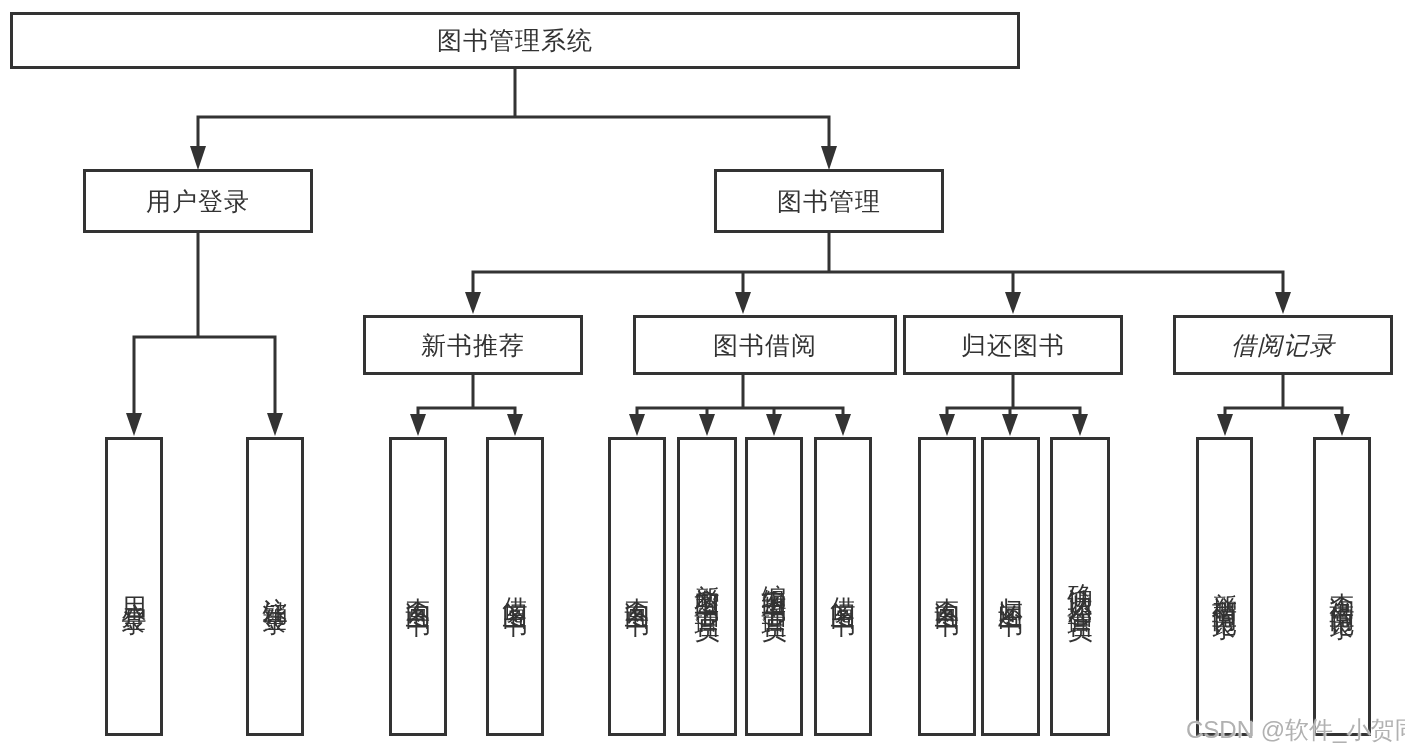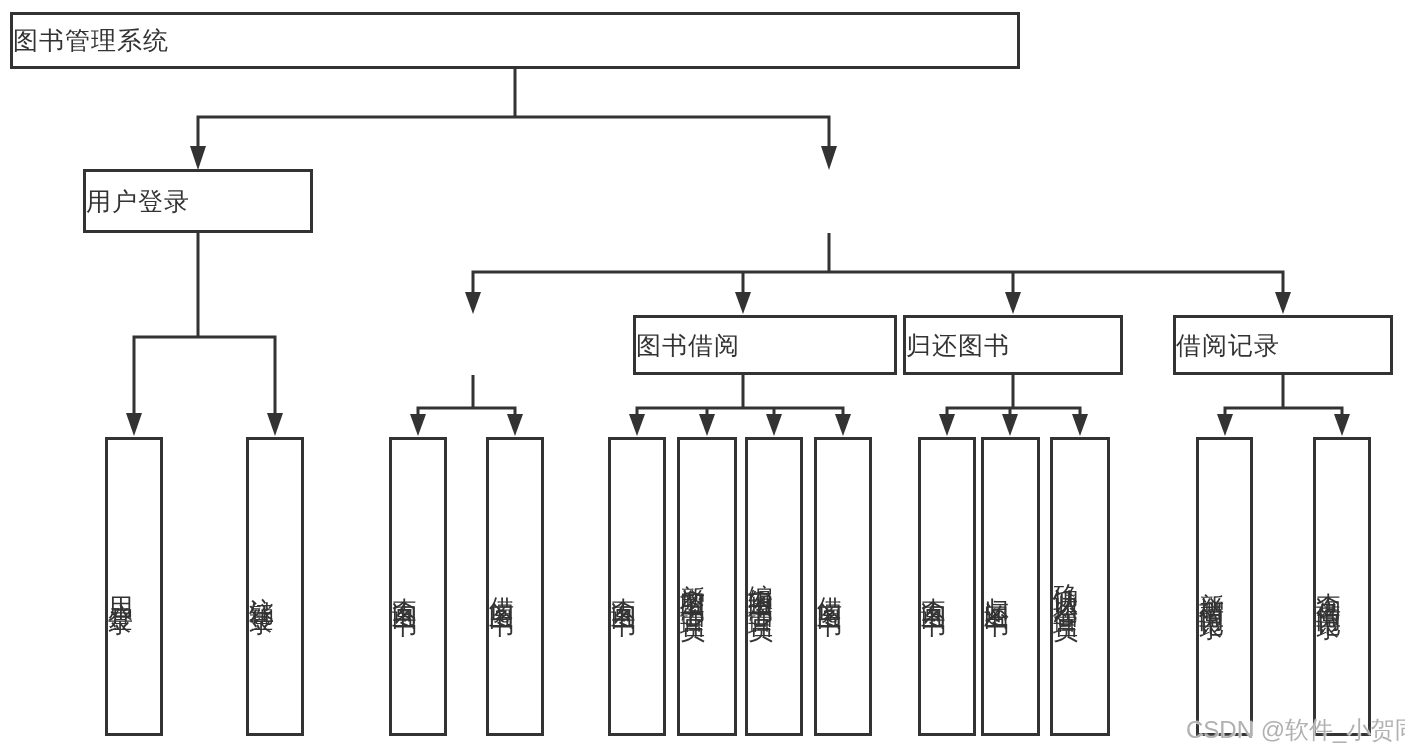--- a/index.html
+++ b/index.html
@@ -19,21 +19,21 @@
     pointer-events: none;
   }
   .node {
     position: absolute;
     box-sizing: border-box;
     border: 3px solid #333333;
     background: #ffffff;
     color: #333333;
     display: flex;
     align-items: center;
-    justify-content: flex-start;
+    justify-content: center;
     z-index: 2;
     font-size: 25px;
     letter-spacing: 1px;
     text-align: center;
   }
   .node.vert span {
     writing-mode: vertical-rl;
     letter-spacing: 5px;
     line-height: 1;
     font-size: 25px;
@@ -94,28 +94,34 @@
     </g>
   </svg>
 
   <div class="node" style="left:10px; top:12px; width:1010px; height:57px;">
     <span>图书管理系统</span>
   </div>
 
   <div class="node" style="left:83px; top:169px; width:230px; height:64px;">
     <span>用户登录</span>
   </div>
+  <div class="node" style="left:714px; top:169px; width:230px; height:64px;">
+    <span>图书管理</span>
+  </div>
 
+  <div class="node" style="left:363px; top:315px; width:220px; height:60px;">
+    <span>新书推荐</span>
+  </div>
   <div class="node" style="left:633px; top:315px; width:264px; height:60px;">
     <span>图书借阅</span>
   </div>
   <div class="node" style="left:903px; top:315px; width:220px; height:60px;">
     <span>归还图书</span>
   </div>
-  <div class="node" style="left:1173px; top:315px; width:220px; height:60px;">
+  <div class="node" style="left:1173px; top:315px; width:220px; height:60px;font-style:italic;">
     <span>借阅记录</span>
   </div>
 
   <div class="node vert" style="left:105px; top:437px; width:58px; height:299px;">
     <span>用户登录</span>
   </div>
   <div class="node vert" style="left:246px; top:437px; width:58px; height:299px;">
     <span>注销登录</span>
   </div>
 

